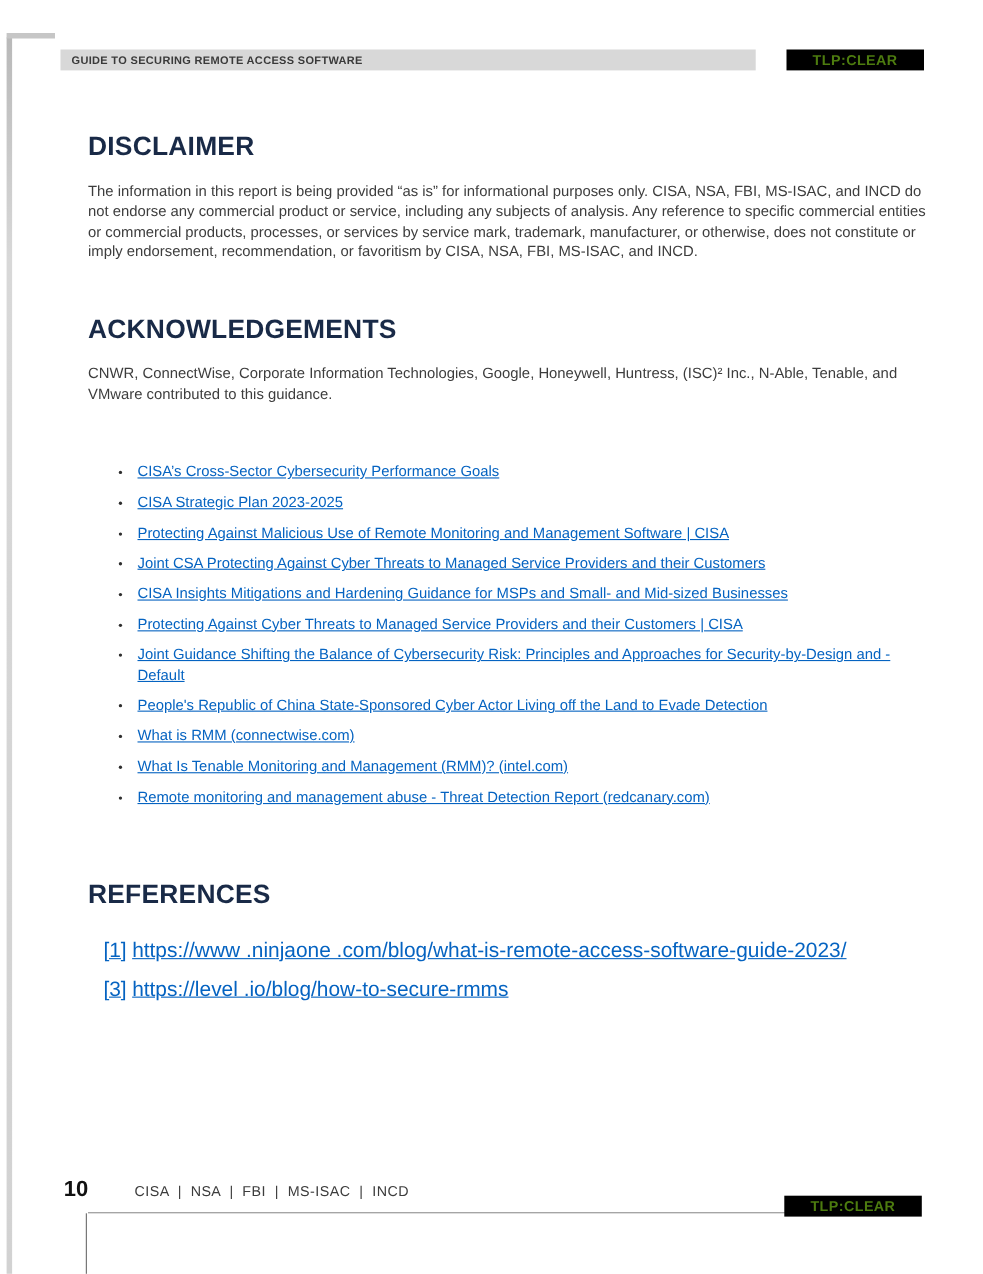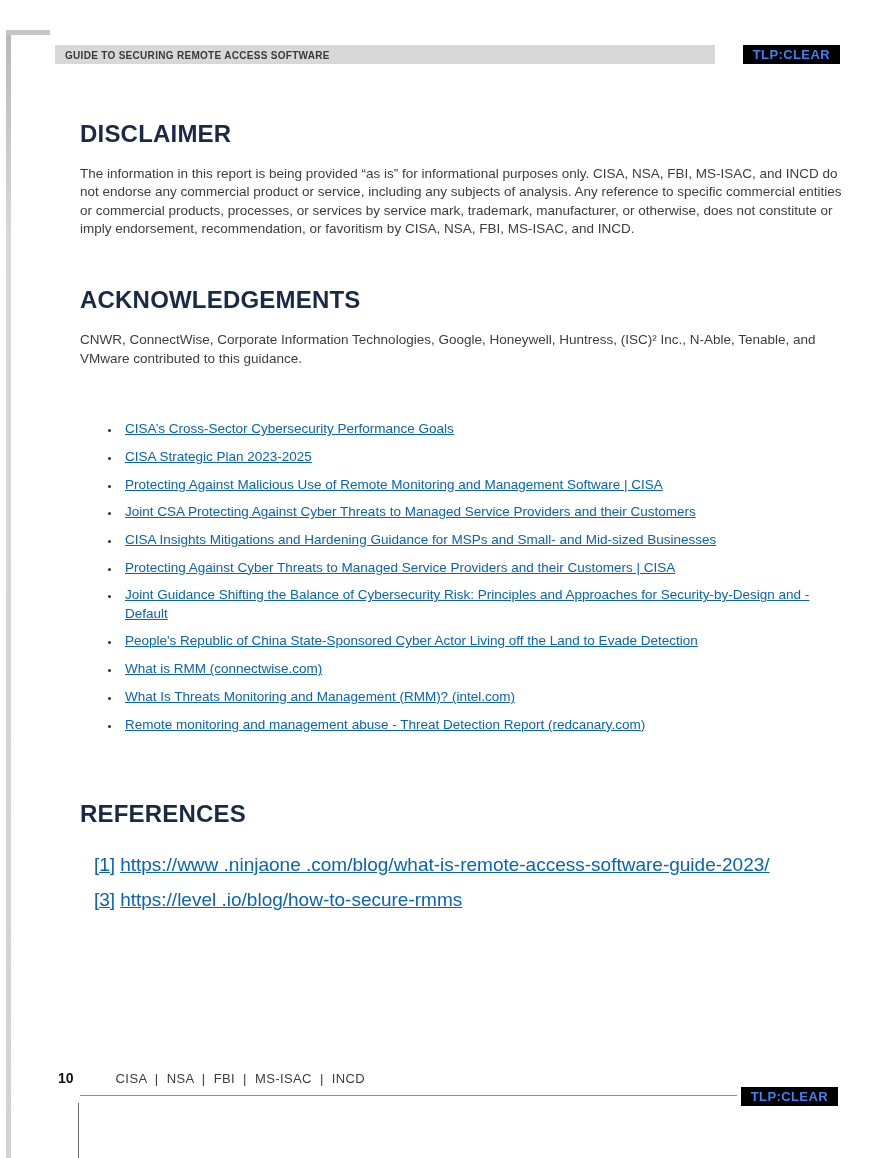--- a/index.html
+++ b/index.html
@@ -24,23 +24,23 @@
 
   
   .header { position: absolute; top: 45px; left: 55px; right: 54px; display: flex; align-items: stretch; gap: 20px; }
   .header-bar {
     flex: 1; background: #d8d8d8; color: #3a3a3a;
     font-size: 10px; font-weight: 700; letter-spacing: 0.3px;
     padding: 4px 10px 3px; margin-right: 8px;
     display: flex; align-items: center;
   }
   .tlp {
-    background: #000; color: #3b82f6; font-weight: 800;
+    background: #000; color: #4d7c0f; font-weight: 800;
     font-size: 13px; letter-spacing: 0.4px;
-    padding: 2px 10px; align-self: center; white-space: nowrap;
+    padding: 2px 24px; align-self: center; white-space: nowrap;
   }
 
   
   .main { padding: 120px 44px 0 80px; }
   .section { margin-top: 48px; }
   .section:first-child { margin-top: 0; }
   .section--resources { margin-top: 52px; }
   .section--references { margin-top: 66px; }
 
   h1 {
@@ -55,21 +55,21 @@
   .resource-list li { margin-bottom: 9.5px; line-height: 1.35; font-size: 13.5px; padding-left: 4px; }
   .resource-list li::marker { color: #2e2e2e; font-size: 0.85em; }
 
   .ref-list { margin-top: 24px; padding-left: 14px; }
   .ref-row { margin-bottom: 9.5px; font-size: 19px; line-height: 1.35; }
   .ref-row .ref-marker { margin-right: 5px; }
 
   
   .footer { position: absolute; left: 0; right: 0; top: 1070px; }
   .footer-row { display: flex; align-items: baseline; padding-left: 58px; }
-  .page-num { font-weight: 800; font-size: 14px; color: #111; margin-right: 42px; }
+  .page-num { font-weight: 800; font-size: 20px; color: #111; margin-right: 42px; }
   .agencies { font-size: 13px; color: #3c3c3c; letter-spacing: 0.4px; white-space: pre; }
   .footer-line { height: 1px; background: #8f8f8f; margin: 9px 0 0 80px; width: 657px; }
   .footer-tlp { position: absolute; right: 56px; top: 17px; }
   .corner-tick { position: absolute; left: 78px; top: 1103px; width: 1px; height: 55px; background: #6a6a6a; }
 </style>
 </head>
 <body>
 
 <div class="page">
   <div class="edge-left"></div>
@@ -98,21 +98,21 @@
       <ul class="resource-list">
         <li><a href="#">CISA’s Cross-Sector Cybersecurity Performance Goals</a></li>
         <li><a href="#">CISA Strategic Plan 2023-2025</a></li>
         <li><a href="#">Protecting Against Malicious Use of Remote Monitoring and Management Software | CISA</a></li>
         <li><a href="#">Joint CSA Protecting Against Cyber Threats to Managed Service Providers and their Customers</a></li>
         <li><a href="#">CISA Insights Mitigations and Hardening Guidance for MSPs and Small- and Mid-sized Businesses</a></li>
         <li><a href="#">Protecting Against Cyber Threats to Managed Service Providers and their Customers | CISA</a></li>
         <li><a href="#">Joint Guidance Shifting the Balance of Cybersecurity Risk: Principles and Approaches for Security-by-Design and -Default</a></li>
         <li><a href="#">People's Republic of China State-Sponsored Cyber Actor Living off the Land to Evade Detection</a></li>
         <li><a href="#">What is RMM (connectwise.com)</a></li>
-        <li><a href="#">What Is Threats Monitoring and Management (RMM)? (intel.com)</a></li>
+        <li><a href="#">What Is Tenable Monitoring and Management (RMM)? (intel.com)</a></li>
         <li><a href="#">Remote monitoring and management abuse - Threat Detection Report (redcanary.com)</a></li>
       </ul>
     </div>
 
     <div class="section section--references">
       <h1>REFERENCES</h1>
       <div class="ref-list">
         <div class="ref-row">
           <a href="#" class="ref-marker">[1]</a><a href="#" class="ref-link">https://www .ninjaone .com/blog/what-is-remote-access-software-guide-2023/</a>
         </div>

